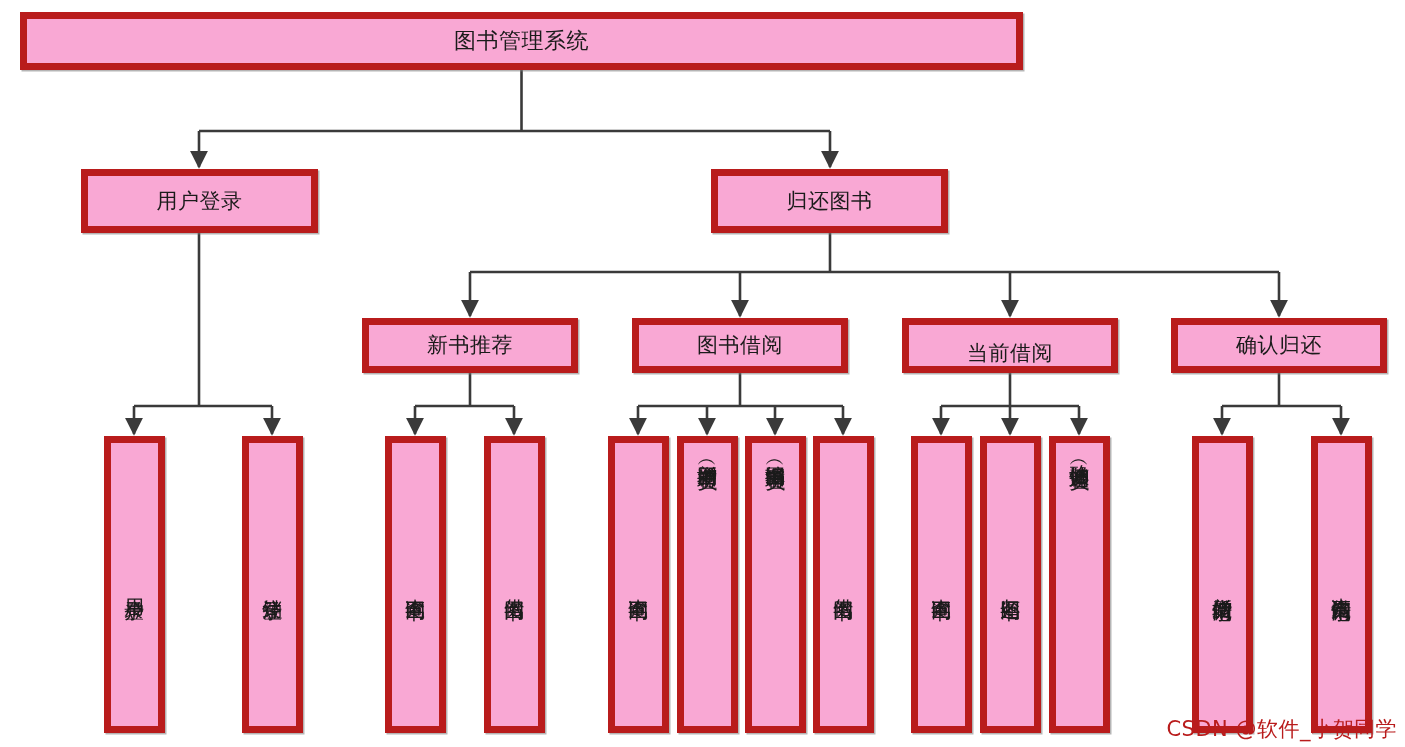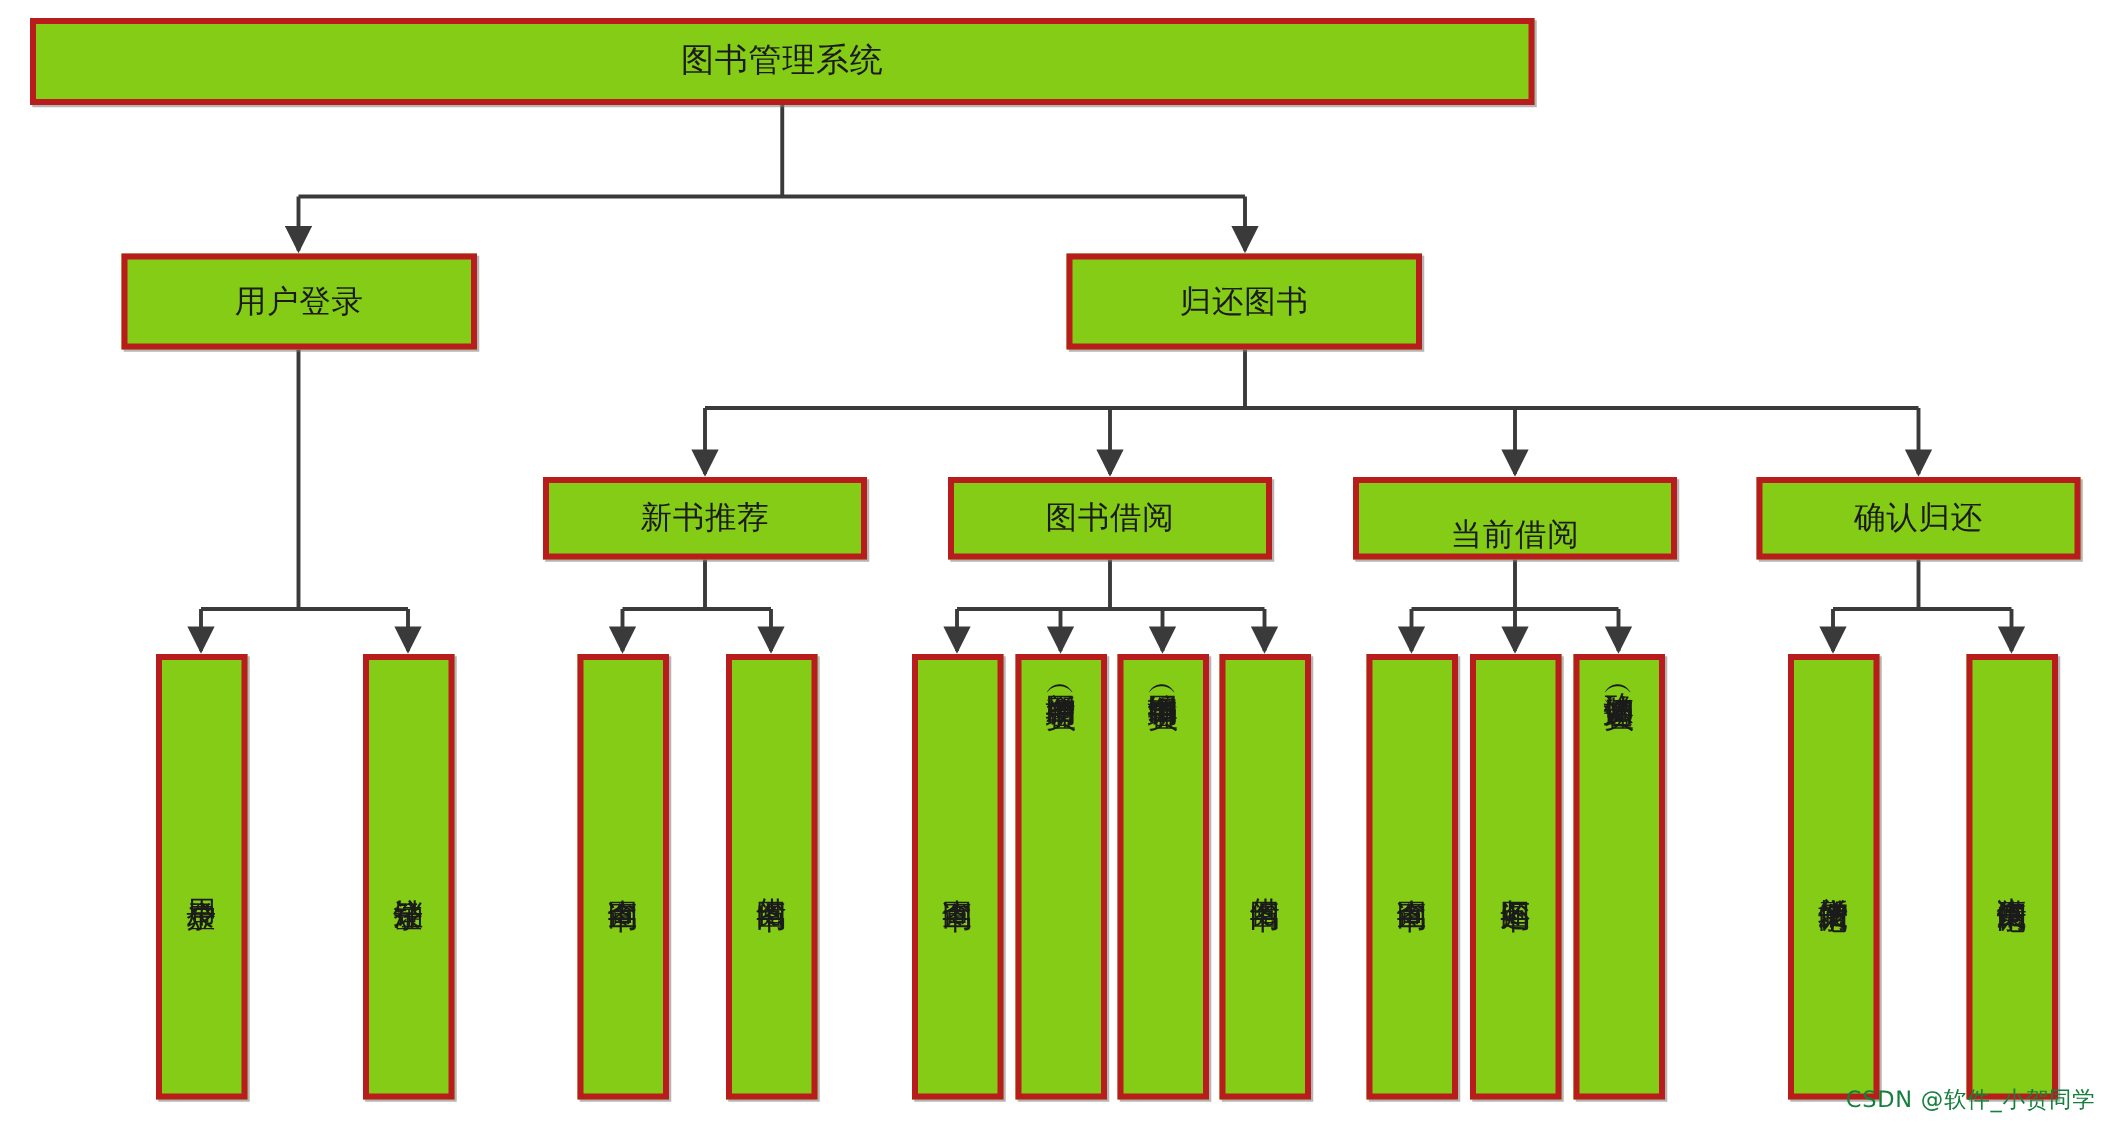--- a/index.html
+++ b/index.html
@@ -22,22 +22,22 @@
     position: absolute;
     left: 0;
     top: 0;
     width: 1405px;
     height: 747px;
     pointer-events: none;
   }
   .node {
     position: absolute;
     box-sizing: border-box;
-    background: #84cc16;
-    border: 4px solid #b91c1c;
+    background: #f9a8d4;
+    border: 7px solid #b91c1c;
     box-shadow: 1.5px 1.5px 0 rgba(120,120,120,0.55);
     display: flex;
     align-items: center;
     justify-content: center;
     color: #1b1b1b;
   }
   .node .node-label {
     display: block;
     text-align: center;
     line-height: 1.18;
@@ -65,22 +65,22 @@
     white-space: nowrap;
   }
   .node.vert.centered {
     align-items: center;
     padding-top: 0;
   }
   #watermark {
     position: absolute;
     right: 8px;
     bottom: 4px;
-    font-size: 15px;
-    color: #15803d;
+    font-size: 21px;
+    color: #b91c1c;
     letter-spacing: 0.5px;
     white-space: nowrap;
     font-family: "DejaVu Sans", "Liberation Sans", sans-serif;
   }
 </style>
 </head>
 <body>
 
 <div id="diagram-canvas">
 

